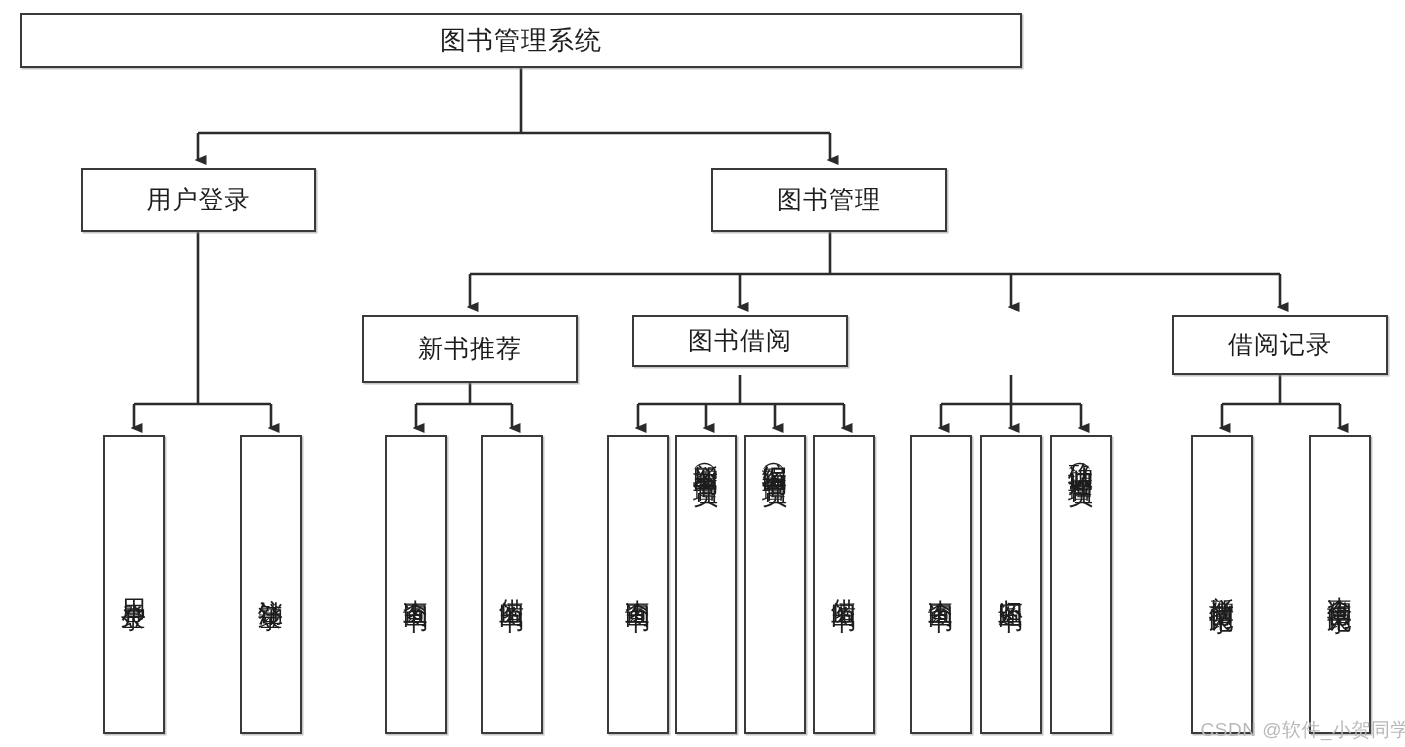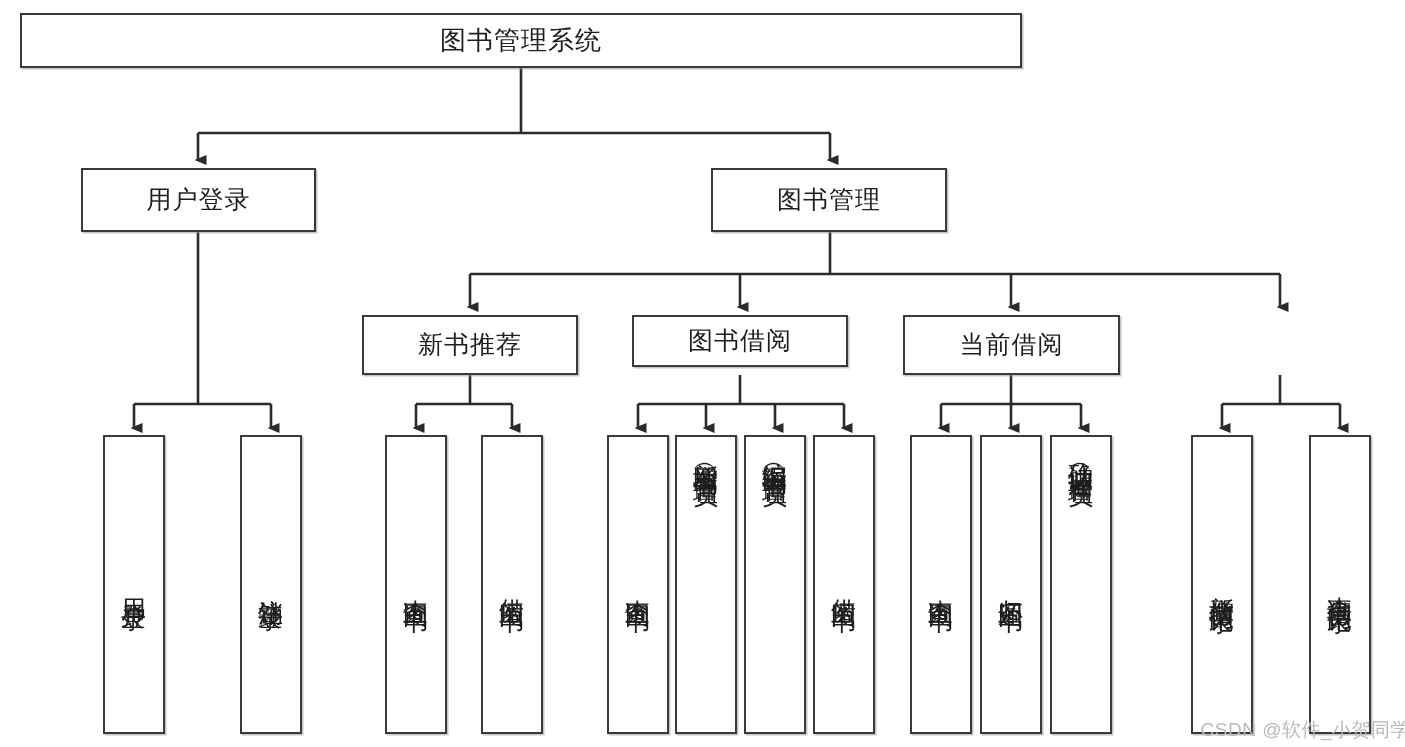--- a/index.html
+++ b/index.html
@@ -135,28 +135,28 @@
     <span class="label">图书管理系统</span>
   </div>
 
   <div class="node h" style="left:81px;top:168px;width:235px;height:64px;">
     <span class="label">用户登录</span>
   </div>
   <div class="node h" style="left:711px;top:168px;width:236px;height:64px;text-align:right;">
     <span class="label">图书管理</span>
   </div>
 
-  <div class="node h" style="left:362px;top:315px;width:216px;height:60px;">
+  <div class="node h" style="left:362px;top:315px;width:216px;height:68px;">
     <span class="label">新书推荐</span>
   </div>
   <div class="node h" style="left:632px;top:315px;width:216px;height:52px;">
     <span class="label">图书借阅</span>
   </div>
-  <div class="node h" style="left:903px;top:315px;width:217px;height:60px;">
-    <span class="label">当前借阅</span>
+  <div class="node h" style="left:1172px;top:315px;width:216px;height:60px;">
+    <span class="label">借阅记录</span>
   </div>
 
   <div class="node v center" style="left:103px;top:435px;width:62px;height:299px;">
     <span class="label">用户登录</span>
   </div>
   <div class="node v center" style="left:240px;top:435px;width:62px;height:299px;">
     <span class="label">注销登录</span>
   </div>
 
   <div class="node v center" style="left:385px;top:435px;width:62px;height:299px;">

